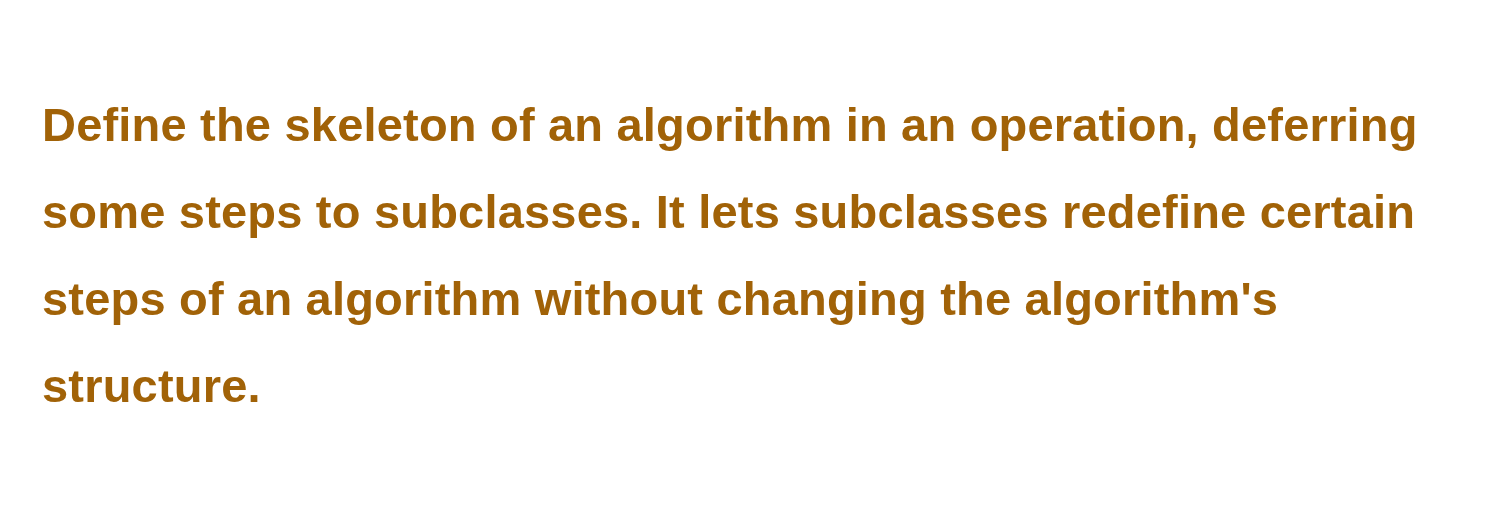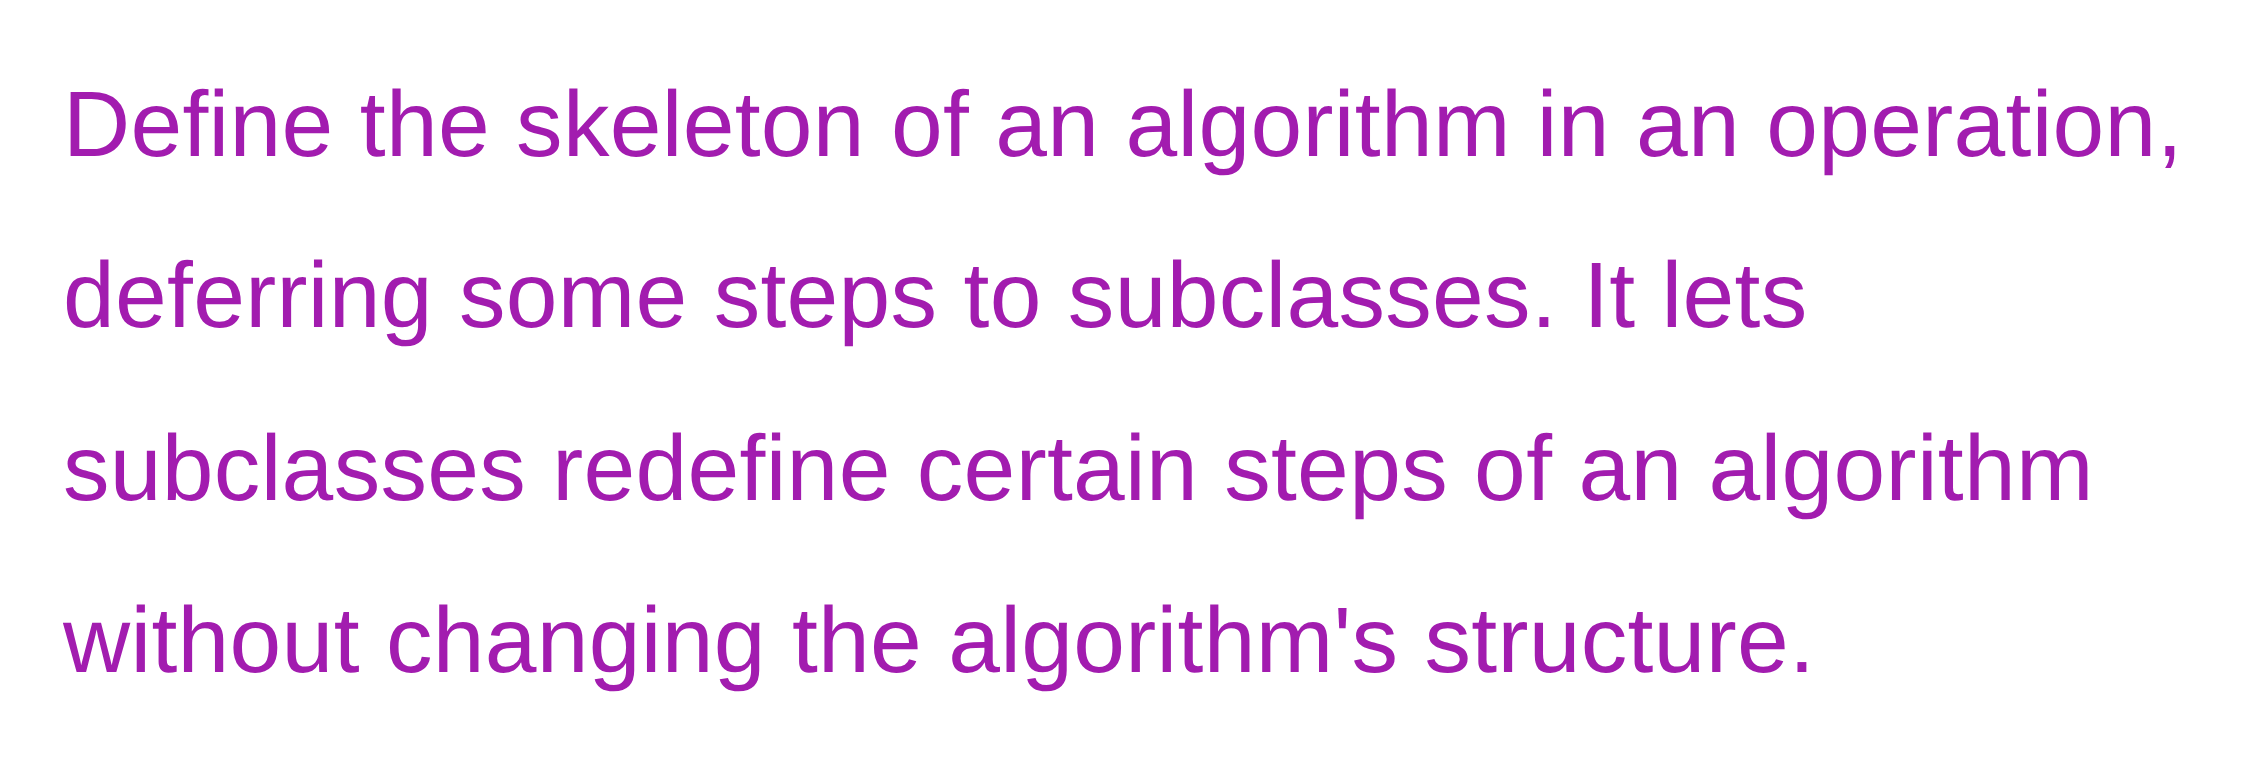--- a/index.html
+++ b/index.html
@@ -11,23 +11,23 @@
       width: 1500px;
       height: 512px;
       background: #ffffff;
       font-family: -apple-system, BlinkMacSystemFont, "Segoe UI", Helvetica, Arial, sans-serif;
       display: flex;
       align-items: center;
       padding-left: 42px;
       padding-right: 42px;
     }
     .paragraph {
-      font-size: 62px;
+      font-size: 47px;
       line-height: 1.85;
-      color: #a21caf;
-      font-weight: 400;
+      color: #a16207;
+      font-weight: 700;
       letter-spacing: 0.2px;
     }
   </style>
 </head>
 <body>
 
 <p class="paragraph">Define the skeleton of an algorithm in an operation, deferring some steps to subclasses. It lets subclasses redefine certain steps of an algorithm without changing the algorithm's structure.</p>
 
 </body></html>

